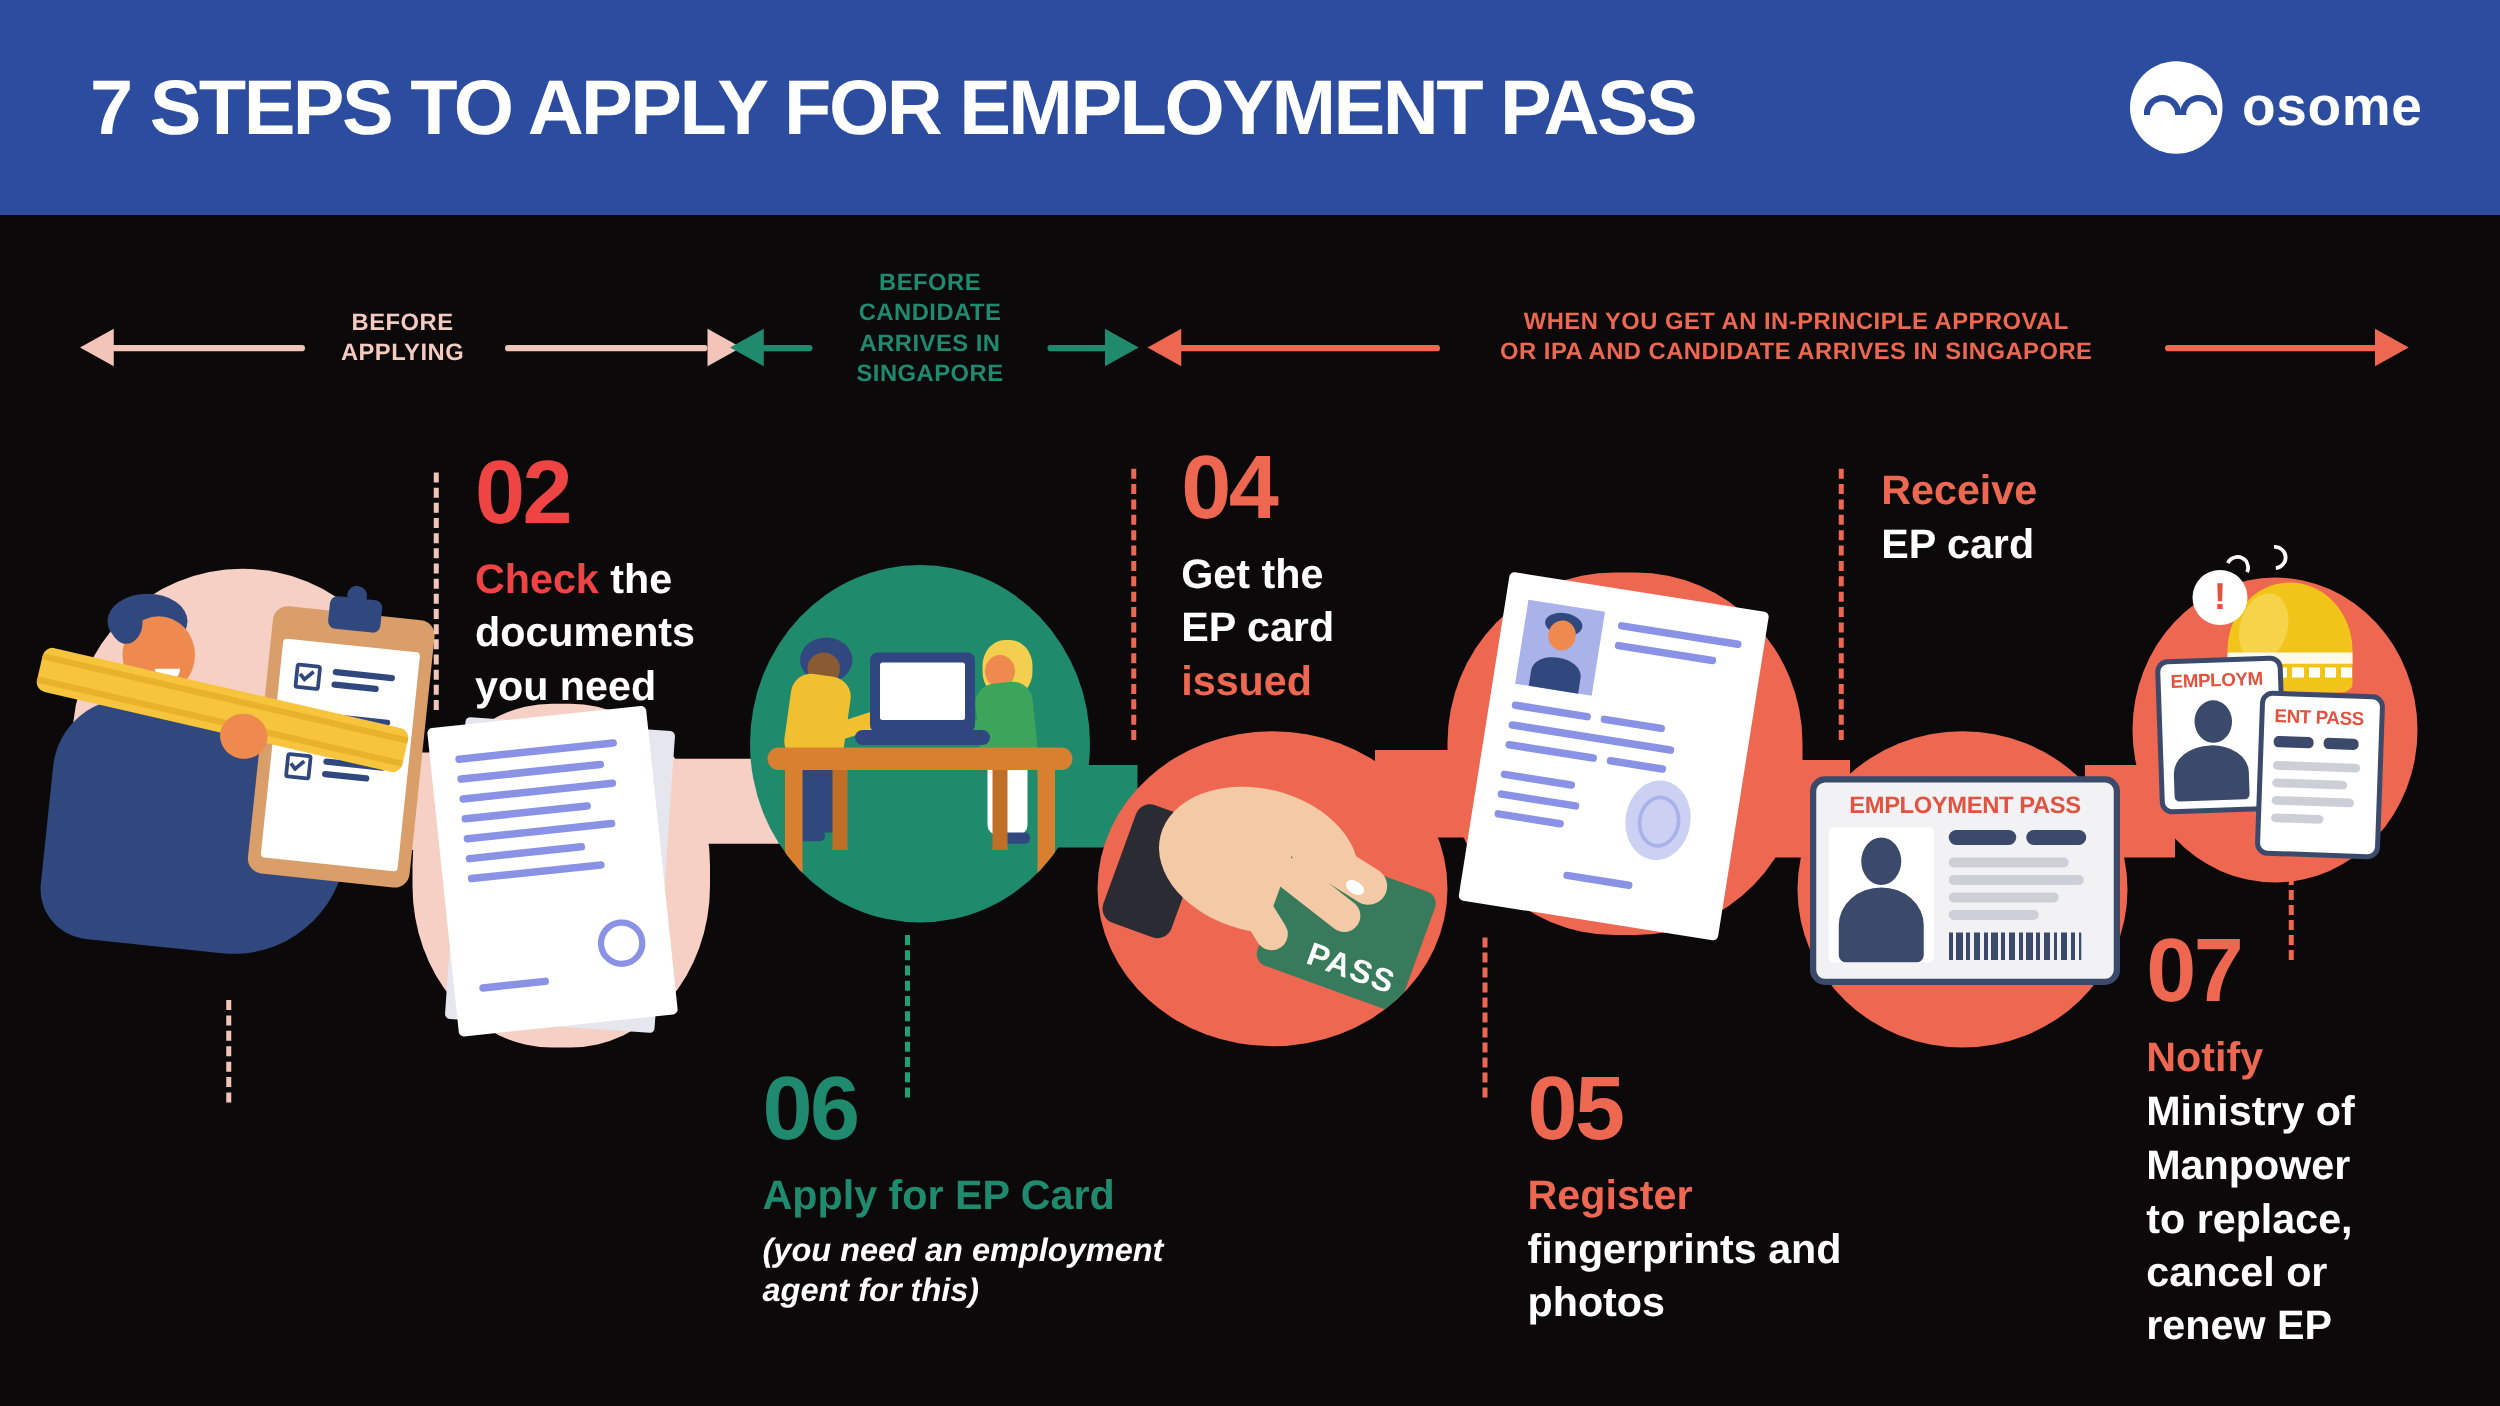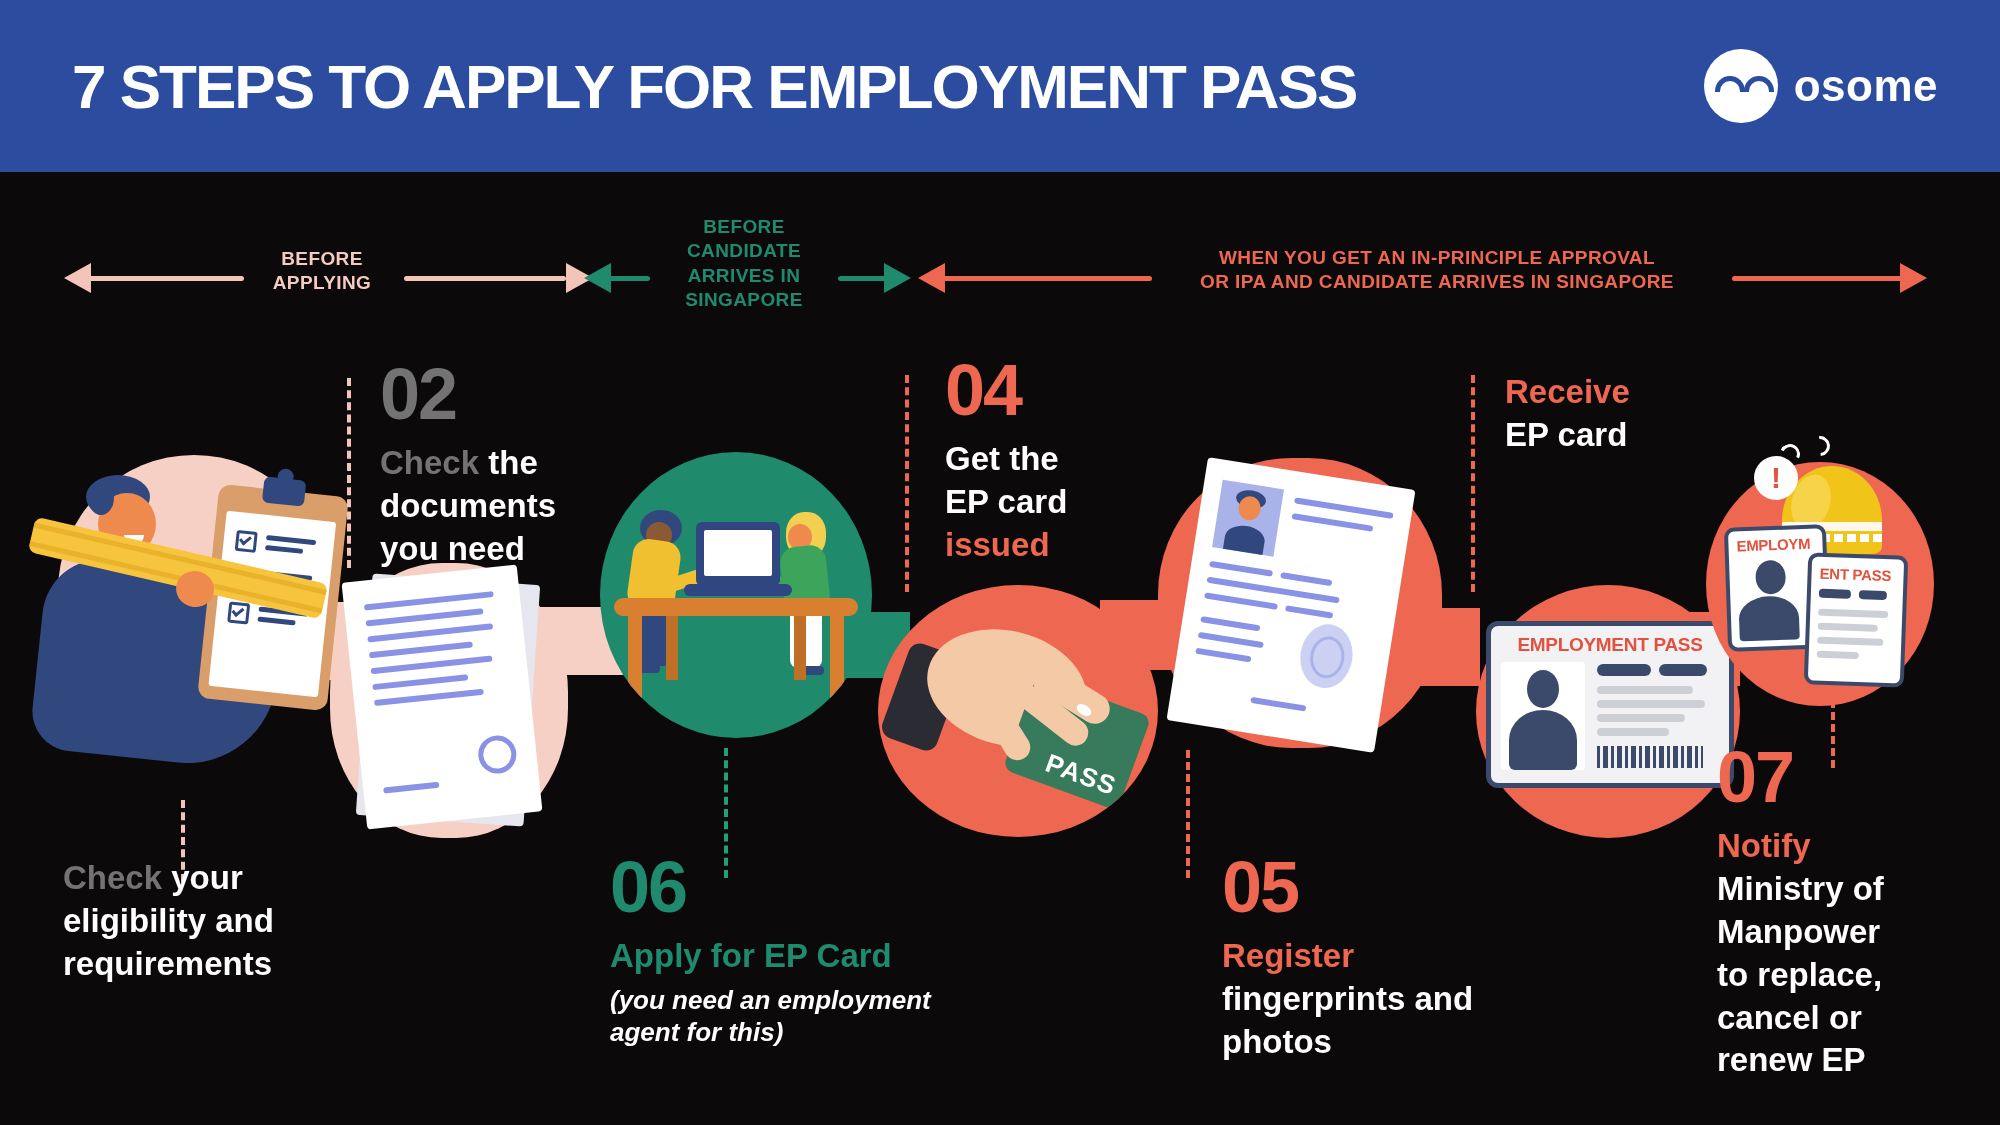--- a/index.html
+++ b/index.html
@@ -34,21 +34,21 @@
   
   .dash{position:absolute;width:0;z-index:4;}
   .dash.pink{border-left:4px dashed #f3c5b8;}
   .dash.green{border-left:4px dashed #21a078;}
   .dash.salmon{border-left:4px dashed #ed6751;}
   
   .step{position:absolute;z-index:5;}
   .num{font-weight:bold;font-size:72px;line-height:1;letter-spacing:-2px;}
   .step .t{margin-top:12px;font-weight:bold;font-size:33px;line-height:1.3;white-space:pre-line;color:#fff;}
   .step .sub{margin-top:6px;font-style:italic;font-weight:bold;font-size:26px;line-height:1.25;white-space:pre-line;color:#fff;}
-  .c-pink .num,.c-pink .hl{color:#737373;}
+  .c-pink .num,.c-pink .hl{color:#ef4444;}
   .c-green .num,.c-green .hl{color:#1f8a6e;}
   .c-salmon .num,.c-salmon .hl{color:#ed6751;}
   
   .dline{position:absolute;height:6px;border-radius:3px;background:#8a92e6;}
   .gline{position:absolute;height:8px;border-radius:4px;background:#ccd0d6;}
   .navy{background:#31487f;}
   .tick{width:8px;height:4px;border-left:3px solid #31487f;border-bottom:3px solid #31487f;
         transform:rotate(-45deg);margin:2px 0 0 1px;}
   .chk{position:absolute;width:15px;height:15px;border:3px solid #31487f;border-radius:3px;background:#fff;}
   .sq{position:absolute;width:14px;height:14px;border:3px solid #fff;border-radius:50%;
@@ -210,21 +210,21 @@
       <div class="dline" style="left:18px;top:158px;width:60px"></div>
       <div class="dline" style="left:18px;top:174px;width:66px"></div>
       <div class="dline" style="left:18px;top:190px;width:56px"></div>
       <div class="abs" style="left:122px;top:146px;width:52px;height:64px;background:#ccd1f4;border-radius:50%">
         <div class="abs" style="left:10px;top:12px;width:28px;height:36px;border:3px solid #aab2ea;border-radius:50%"></div>
       </div>
       <div class="dline" style="left:80px;top:230px;width:56px"></div>
     </div>
   </div>
 
-  <div class="bubble" style="left:1476px;top:585px;width:264px;height:253px">
+  <div class="bubble" style="left:1438px;top:585px;width:264px;height:253px">
     <div class="abs salmonbg round" style="left:0;top:0;width:264px;height:253px"></div>
     <div class="abs" style="left:10px;top:36px;width:238px;height:157px;background:#f2f2f4;border:5px solid #3b4a6b;border-radius:12px">
       <div class="abs" style="left:0;top:8px;width:238px;text-align:center;color:#e2533f;font-weight:bold;font-size:19px;letter-spacing:-.3px">EMPLOYMENT PASS</div>
       <div class="abs" style="left:10px;top:36px;width:84px;height:108px;background:#fff;border-radius:4px;overflow:hidden">
         <div class="abs" style="left:26px;top:8px;width:32px;height:38px;background:#3b4a6b;border-radius:50%"></div>
         <div class="abs" style="left:8px;top:48px;width:68px;height:60px;background:#3b4a6b;border-radius:50% 50% 6px 6px"></div>
       </div>
       <div class="abs" style="left:106px;top:38px;width:54px;height:12px;background:#3b4a6b;border-radius:6px"></div>
       <div class="abs" style="left:168px;top:38px;width:48px;height:12px;background:#3b4a6b;border-radius:6px"></div>
       <div class="gline" style="left:106px;top:60px;width:96px"></div>
@@ -266,23 +266,20 @@
 
   <div class="dash pink" style="left:181px;top:800px;height:82px"></div>
   <div class="dash pink" style="left:347px;top:378px;height:190px"></div>
   <div class="dash green" style="left:724px;top:748px;height:130px"></div>
   <div class="dash salmon" style="left:905px;top:375px;height:217px"></div>
   <div class="dash salmon" style="left:1186px;top:750px;height:128px"></div>
   <div class="dash salmon" style="left:1471px;top:375px;height:217px"></div>
   <div class="dash salmon" style="left:1831px;top:700px;height:68px"></div>
 
   <div class="step c-pink" style="left:63px;top:845px;width:330px">
-    <div class="t"><span></span><span class="hl">Check</span><span> your
-eligibility and
-requirements</span></div>
   </div>
 
   <div class="step c-pink" style="left:380px;top:358px;width:320px">
     <div class="num">02</div>
     <div class="t"><span></span><span class="hl">Check</span><span> the
 documents
 you need</span></div>
   </div>
 
   <div class="step c-green" style="left:610px;top:851px;width:360px">

